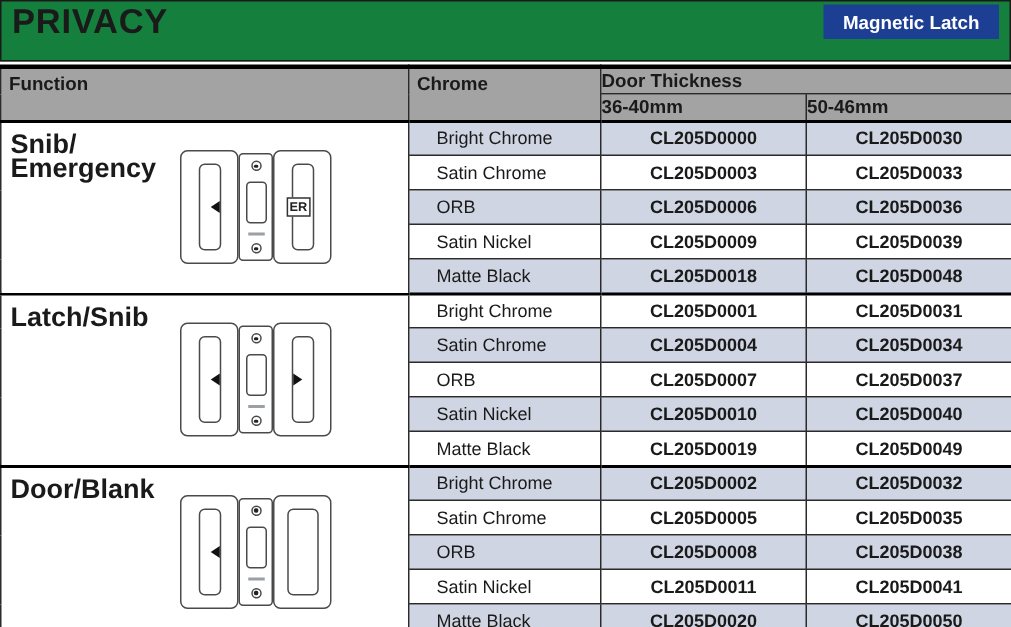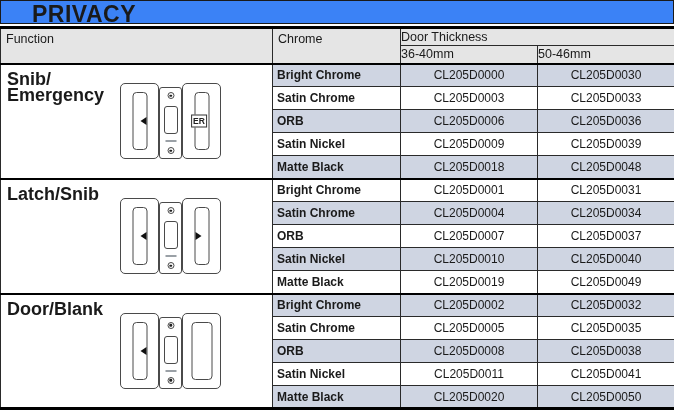--- a/index.html
+++ b/index.html
@@ -2,24 +2,23 @@
 <html><head>
 <meta charset="utf-8">
 <style>
   * { box-sizing: border-box; margin: 0; padding: 0; }
   html, body { width: 674px; background: #fff; }
   body { font-family: "Liberation Sans", sans-serif; color: #1a1a1a; position: relative; }
 
   
   .title-bar {
     position: relative;
-    height: 24px;
-    background: #3b82f6;
+    height: 41px;
+    background: #15803d;
     border: 1px solid #1a1a1a;
-    padding-left: 24px;
   }
   .page-title {
     font-size: 23px;
     font-weight: bold;
     letter-spacing: 0.5px;
     line-height: 26px;
     padding-left: 7px;
   }
   .badge {
     position: absolute;
@@ -42,45 +41,45 @@
     table-layout: fixed;
     margin-top: 2px;
     border-top: 3px solid #000;
     border-bottom: 3px solid #000;
     border-left: 1px solid #1a1a1a;
     border-right: 1px solid #1a1a1a;
   }
   th, td { border: 1px solid #2a2a2a; }
   thead th { border-bottom-width: 2px; border-bottom-color: #000; }
   th.h-span { border-bottom: 2px solid #000; }
-  th { font-size: 12.5px; font-weight: normal; background: #e5e5e5; }
+  th { font-size: 12.5px; font-weight: bold; background: #a3a3a3; }
   th.left-h { text-align: left; vertical-align: top; padding: 3px 0 0 5px; }
   th.center-h { text-align: left; height: 18px; }
   tbody td { height: 23px; font-size: 12px; }
-  td.finish-cell { padding-left: 4px; font-weight: bold; }
-  td.code-cell { text-align: center; font-weight: normal; }
+  td.finish-cell { padding-left: 18px; font-weight: normal; }
+  td.code-cell { text-align: center; font-weight: bold; }
   tr.shaded td { background: #cfd5e2; }
   tbody tr:first-child td { border-top-width: 2px; border-top-color: #000; }
 
   
   td.function-cell { position: relative; background: #fff !important; padding: 0; vertical-align: top; }
   .func-label {
     position: absolute;
     top: 6px; left: 6px;
     font-size: 18px;
     font-weight: bold;
     white-space: pre-line;
     line-height: 16px;
   }
   .plates {
     position: absolute;
     top: 50%; left: 119px;
     transform: translateY(-50%);
     display: flex;
-    align-items: flex-end;
+    align-items: center;
   }
   .plate {
     position: relative;
     width: 39px; height: 76px;
     border: 1.6px solid #4a4a4a;
     border-radius: 5px;
     background: #fff;
   }
   .slot {
     position: absolute;
@@ -166,20 +165,21 @@
     transform: translateX(-50%);
     width: 11px; height: 2px;
     background: #9aa0a6;
   }
 </style>
 </head>
 <body>
 
 <div class="title-bar">
   <div class="page-title">PRIVACY</div>
+  <div class="badge">Magnetic Latch</div>
 </div>
 
 <table>
   <colgroup>
     <col style="width:272px">
       <col style="width:128px">
       <col style="width:137px">
       <col style="width:137px">
   </colgroup>
   <thead>

